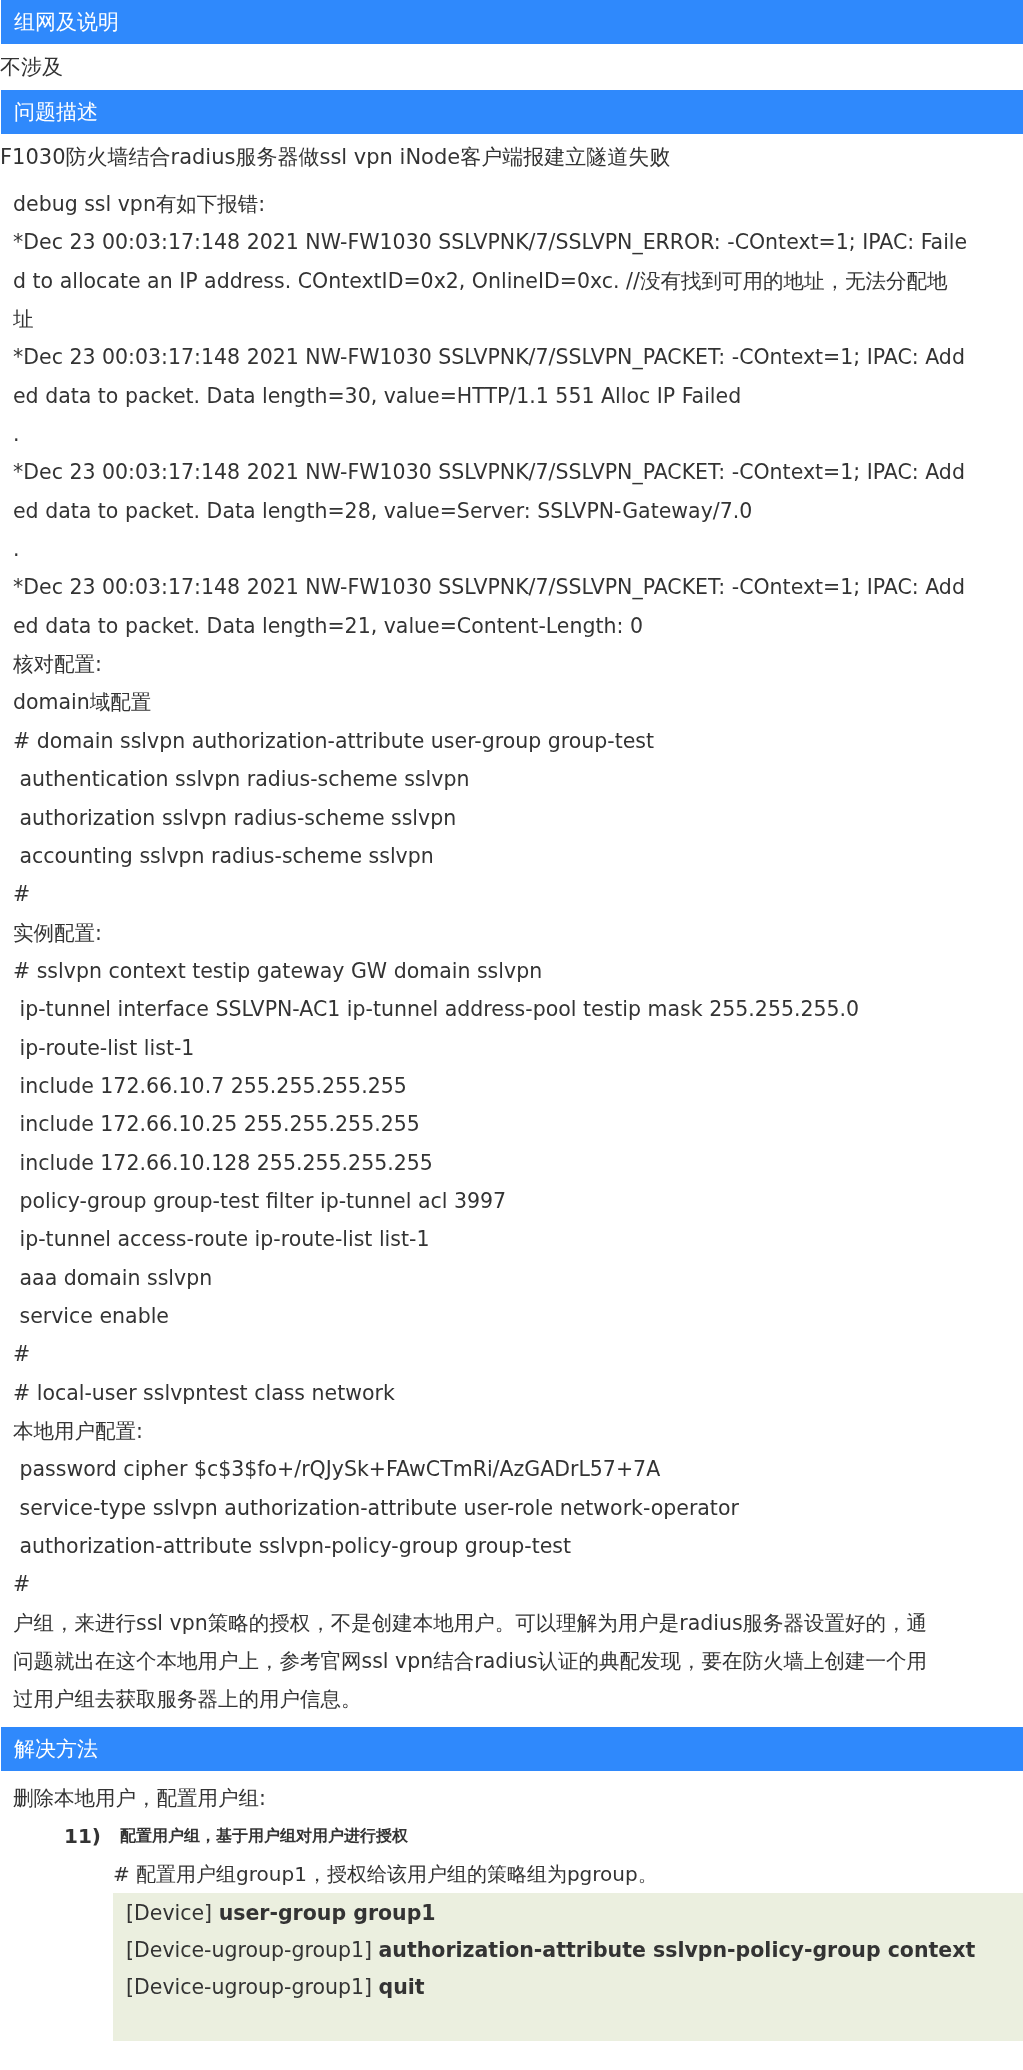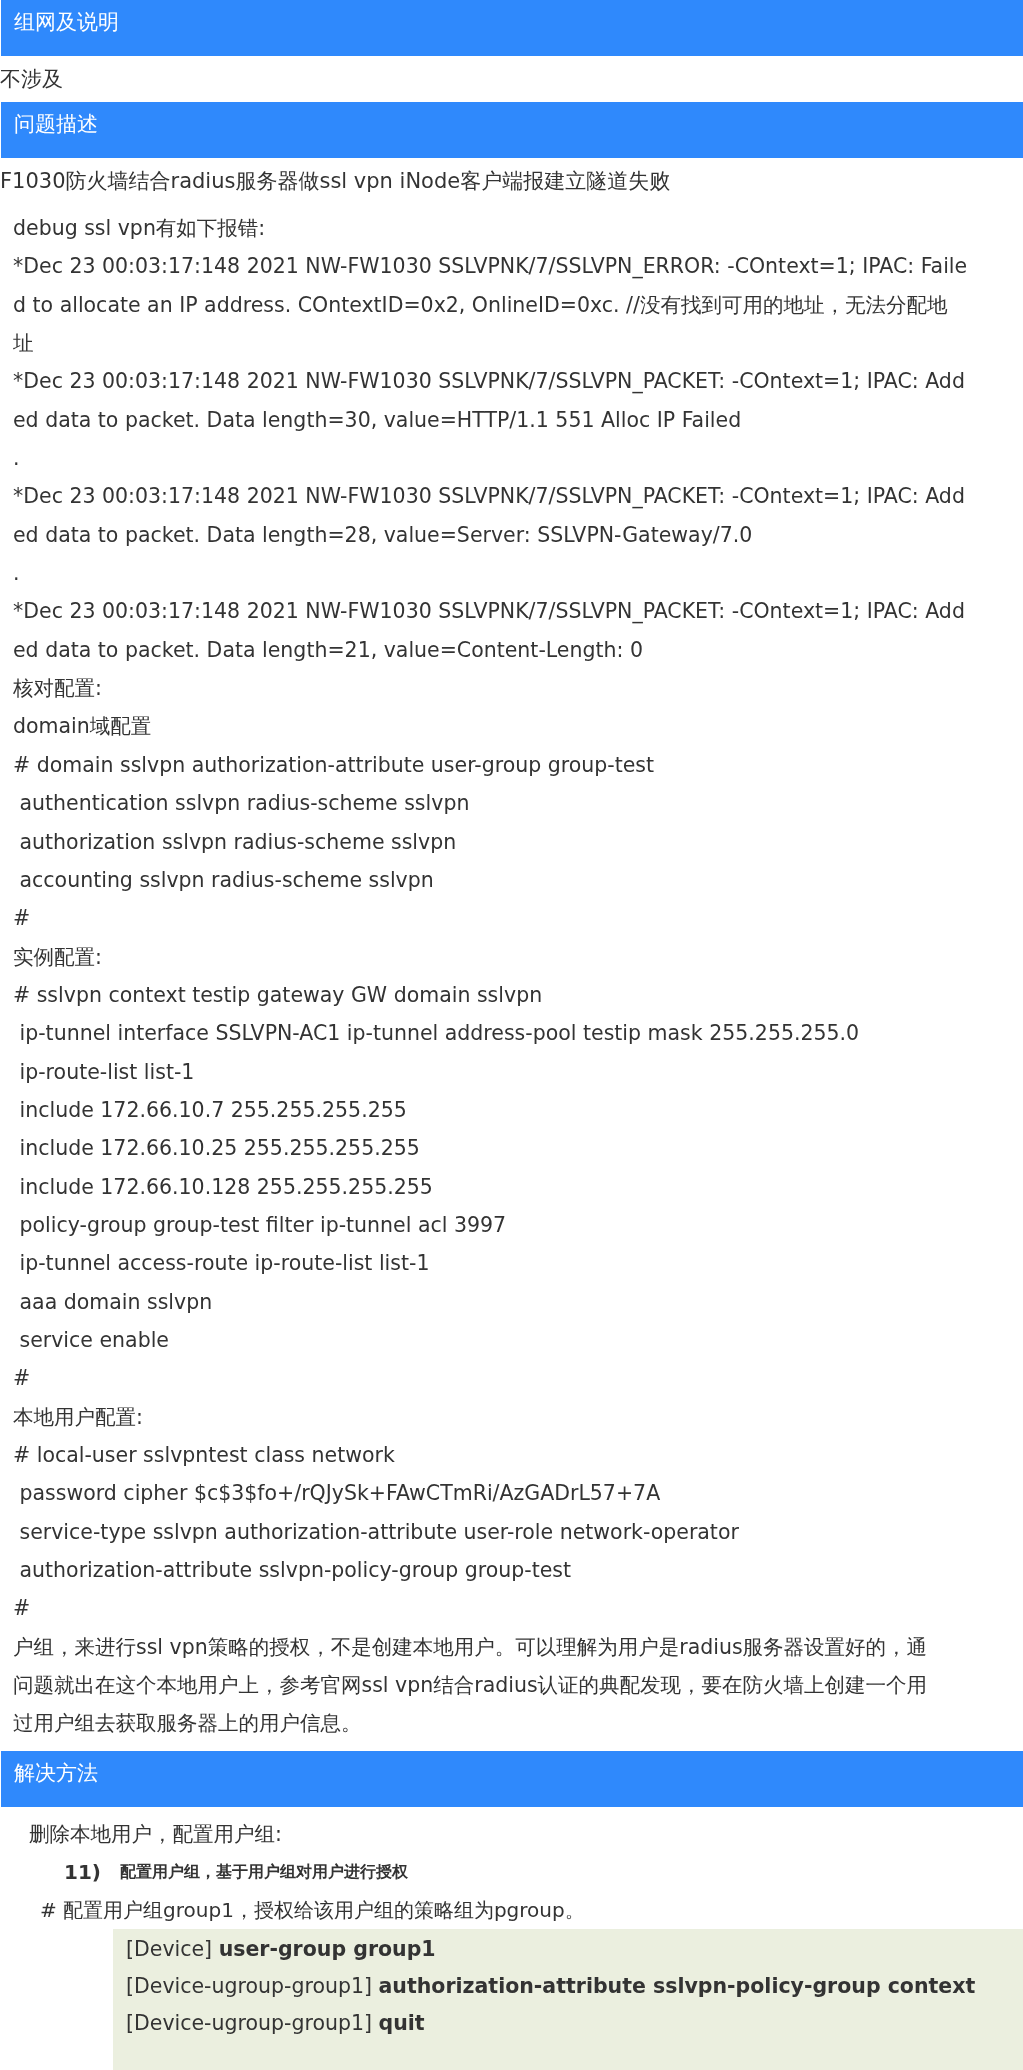--- a/index.html
+++ b/index.html
@@ -7,21 +7,21 @@
     width: 1023px;
     height: 2070px;
     overflow: hidden;
     font-family: "DejaVu Sans", "Liberation Sans", sans-serif;
     color: #333333;
     position: relative;
   }
   .section-header {
     background: #2f89fc;
     color: #ffffff;
-    height: 56px;
+    height: 44px;
     line-height: 44px;
     padding-left: 13px;
     margin-left: 1px;
     font-size: 21px;
     box-sizing: border-box;
   }
   .single-row {
     height: 46px;
     line-height: 46px;
     font-size: 21px;
@@ -30,42 +30,42 @@
   .content {
     padding: 5px 0 8px 13px;
     font-size: 20.5px;
   }
   .line {
     height: 38.35px;
     line-height: 38.35px;
     white-space: pre;
     overflow: hidden;
   }
-  .solution { padding: 8px 0 0 13px; font-size: 20.5px; margin-left: 16px; }
+  .solution { padding: 8px 0 0 13px; font-size: 20.5px; }
   .solution .line { height: 38px; line-height: 38px; }
   .step {
     position: relative;
     padding-left: 120px;
     height: 38px;
     line-height: 38px;
     white-space: nowrap;
     font-weight: bold;
   }
   .step-num {
     position: absolute;
     left: 64px;
     top: 0;
     font-size: 20px;
   }
   .step-comment {
+    padding-left: 113px;
     height: 38px;
     line-height: 38px;
     white-space: nowrap;
     font-size: 20px;
-    margin-left: 40px;
   }
   .code-block {
     margin-left: 113px;
     background: #ebefdf;
     padding: 2px 0 4px 0;
     height: 148px;
     box-sizing: border-box;
   }
   .code-line {
     height: 37px;
@@ -115,22 +115,22 @@
       <div class="line"> ip-tunnel interface SSLVPN-AC1 ip-tunnel address-pool testip mask 255.255.255.0</div>
       <div class="line"> ip-route-list list-1</div>
       <div class="line"> include 172.66.10.7 255.255.255.255</div>
       <div class="line"> include 172.66.10.25 255.255.255.255</div>
       <div class="line"> include 172.66.10.128 255.255.255.255</div>
       <div class="line"> policy-group group-test filter ip-tunnel acl 3997</div>
       <div class="line"> ip-tunnel access-route ip-route-list list-1</div>
       <div class="line"> aaa domain sslvpn</div>
       <div class="line"> service enable</div>
       <div class="line">#</div>
+      <div class="line"># local-user sslvpntest class network</div>
       <div class="line">本地用户配置:</div>
-      <div class="line"># local-user sslvpntest class network</div>
       <div class="line"> password cipher $c$3$fo+/rQJySk+FAwCTmRi/AzGADrL57+7A</div>
       <div class="line"> service-type sslvpn authorization-attribute user-role network-operator</div>
       <div class="line"> authorization-attribute sslvpn-policy-group group-test</div>
       <div class="line">#</div>
       <div class="line">户组，来进行ssl vpn策略的授权，不是创建本地用户。可以理解为用户是radius服务器设置好的，通</div>
       <div class="line">问题就出在这个本地用户上，参考官网ssl vpn结合radius认证的典配发现，要在防火墙上创建一个用</div>
       <div class="line">过用户组去获取服务器上的用户信息。</div>
     </div>
 </div>
 

